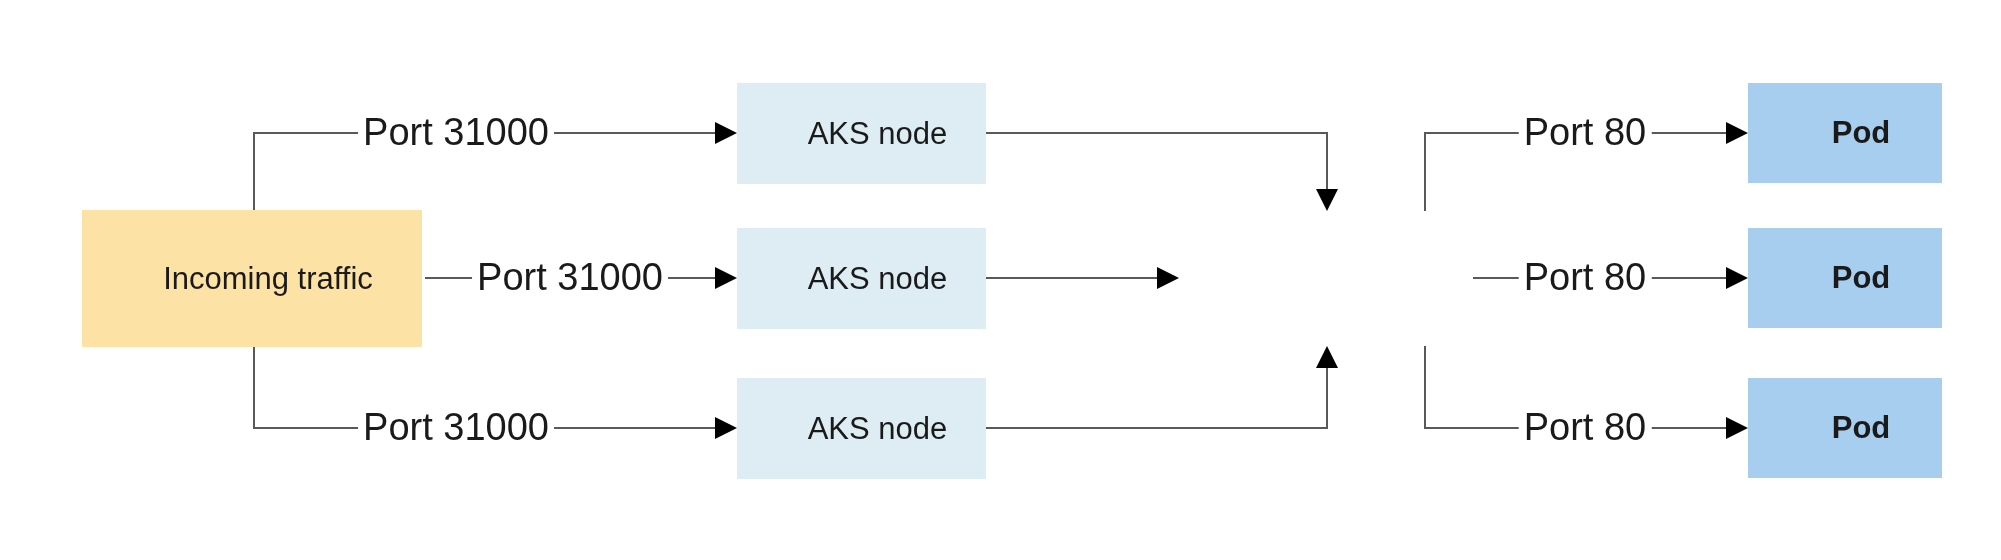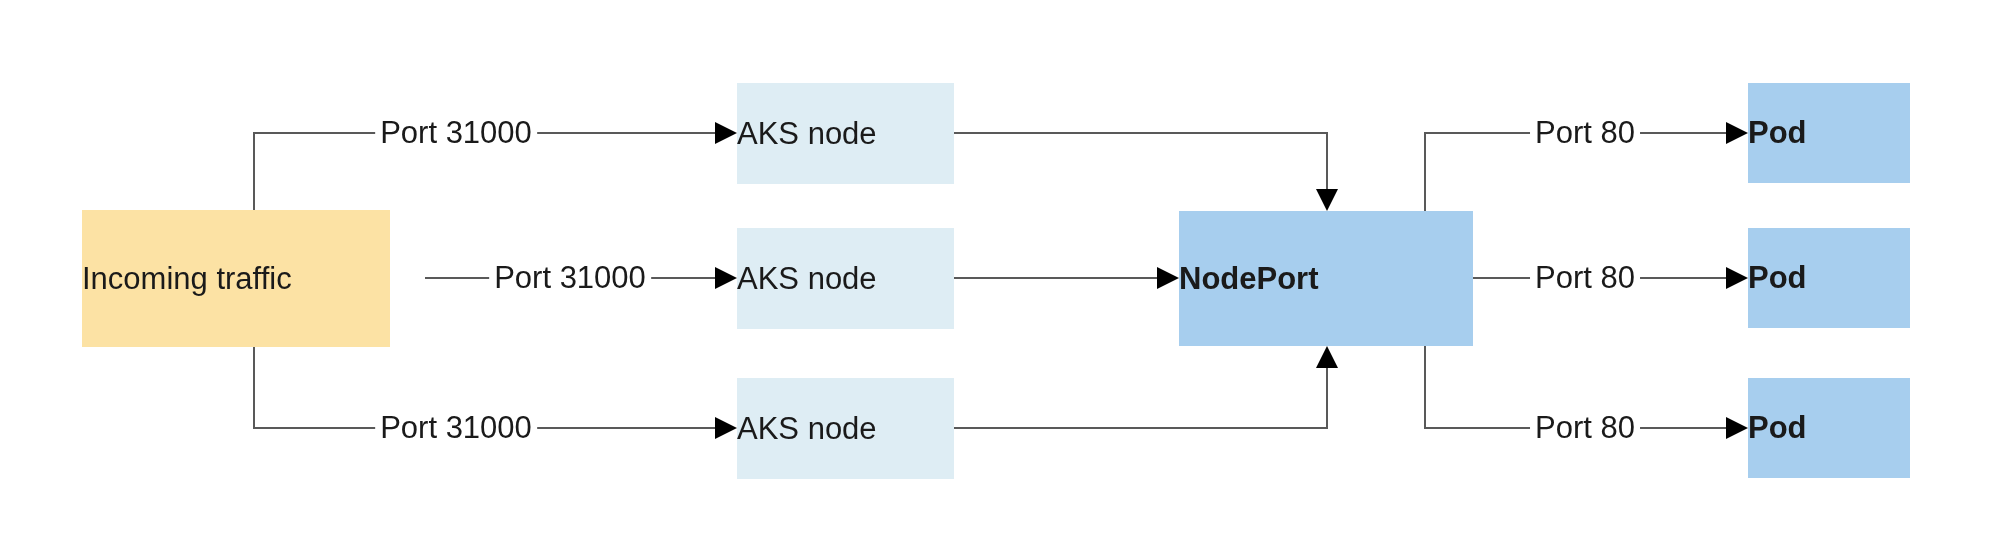--- a/index.html
+++ b/index.html
@@ -9,41 +9,43 @@
     height: 560px;
     background: #ffffff;
     font-family: "Liberation Sans", sans-serif;
     color: #1a1a1a;
     overflow: hidden;
   }
   .node {
     position: absolute;
     display: flex;
     align-items: center;
+    justify-content: center;
     font-size: 31px;
     color: #1a1a1a;
     z-index: 3;
     white-space: nowrap;
+    padding-left: 32px;
   }
   .node-incoming { background: #fce2a4; }
   .node-aks      { background: #deedf4; }
   .node-blue     { background: #a7ceee; font-weight: bold; }
 
   .seg { position: absolute; background: #595959; z-index: 1; }
 
   .arrow { position: absolute; width: 0; height: 0; z-index: 2; }
   .arrow-right { border-top: 11px solid transparent; border-bottom: 11px solid transparent; border-left: 22px solid #000000; }
   .arrow-down  { border-left: 11px solid transparent; border-right: 11px solid transparent; border-top: 22px solid #000000; }
   .arrow-up    { border-left: 11px solid transparent; border-right: 11px solid transparent; border-bottom: 22px solid #000000; }
 
   .edge-label {
     position: absolute;
     transform: translate(-50%, -50%);
     background: #ffffff;
-    font-size: 31px;
+    font-size: 38px;
     line-height: 1.15;
     padding: 0 5px;
     white-space: nowrap;
     z-index: 2;
     color: #1a1a1a;
   }
 </style>
 </head>
 <body>
 
@@ -115,23 +117,20 @@
   </div>
 
   <div class="node node-aks" style="left:737px; top:228px; width:217px; height:101px;">
     <span>AKS node</span>
   </div>
 
   <div class="node node-aks" style="left:737px; top:378px; width:217px; height:101px;">
     <span>AKS node</span>
   </div>
 
-  <div class="node node-blue" style="left:1179px; top:211px; width:294px; height:135px;">
-    <span>NodePort</span>
-  </div>
 
   <div class="node node-blue" style="left:1748px; top:83px; width:162px; height:100px;">
     <span>Pod</span>
   </div>
 
   <div class="node node-blue" style="left:1748px; top:228px; width:162px; height:100px;">
     <span>Pod</span>
   </div>
 
   <div class="node node-blue" style="left:1748px; top:378px; width:162px; height:100px;">

